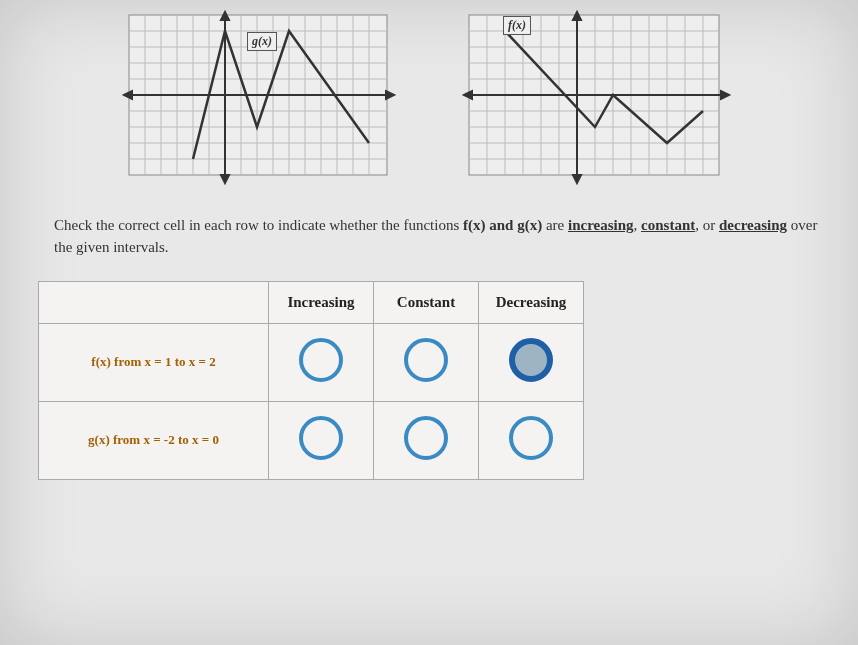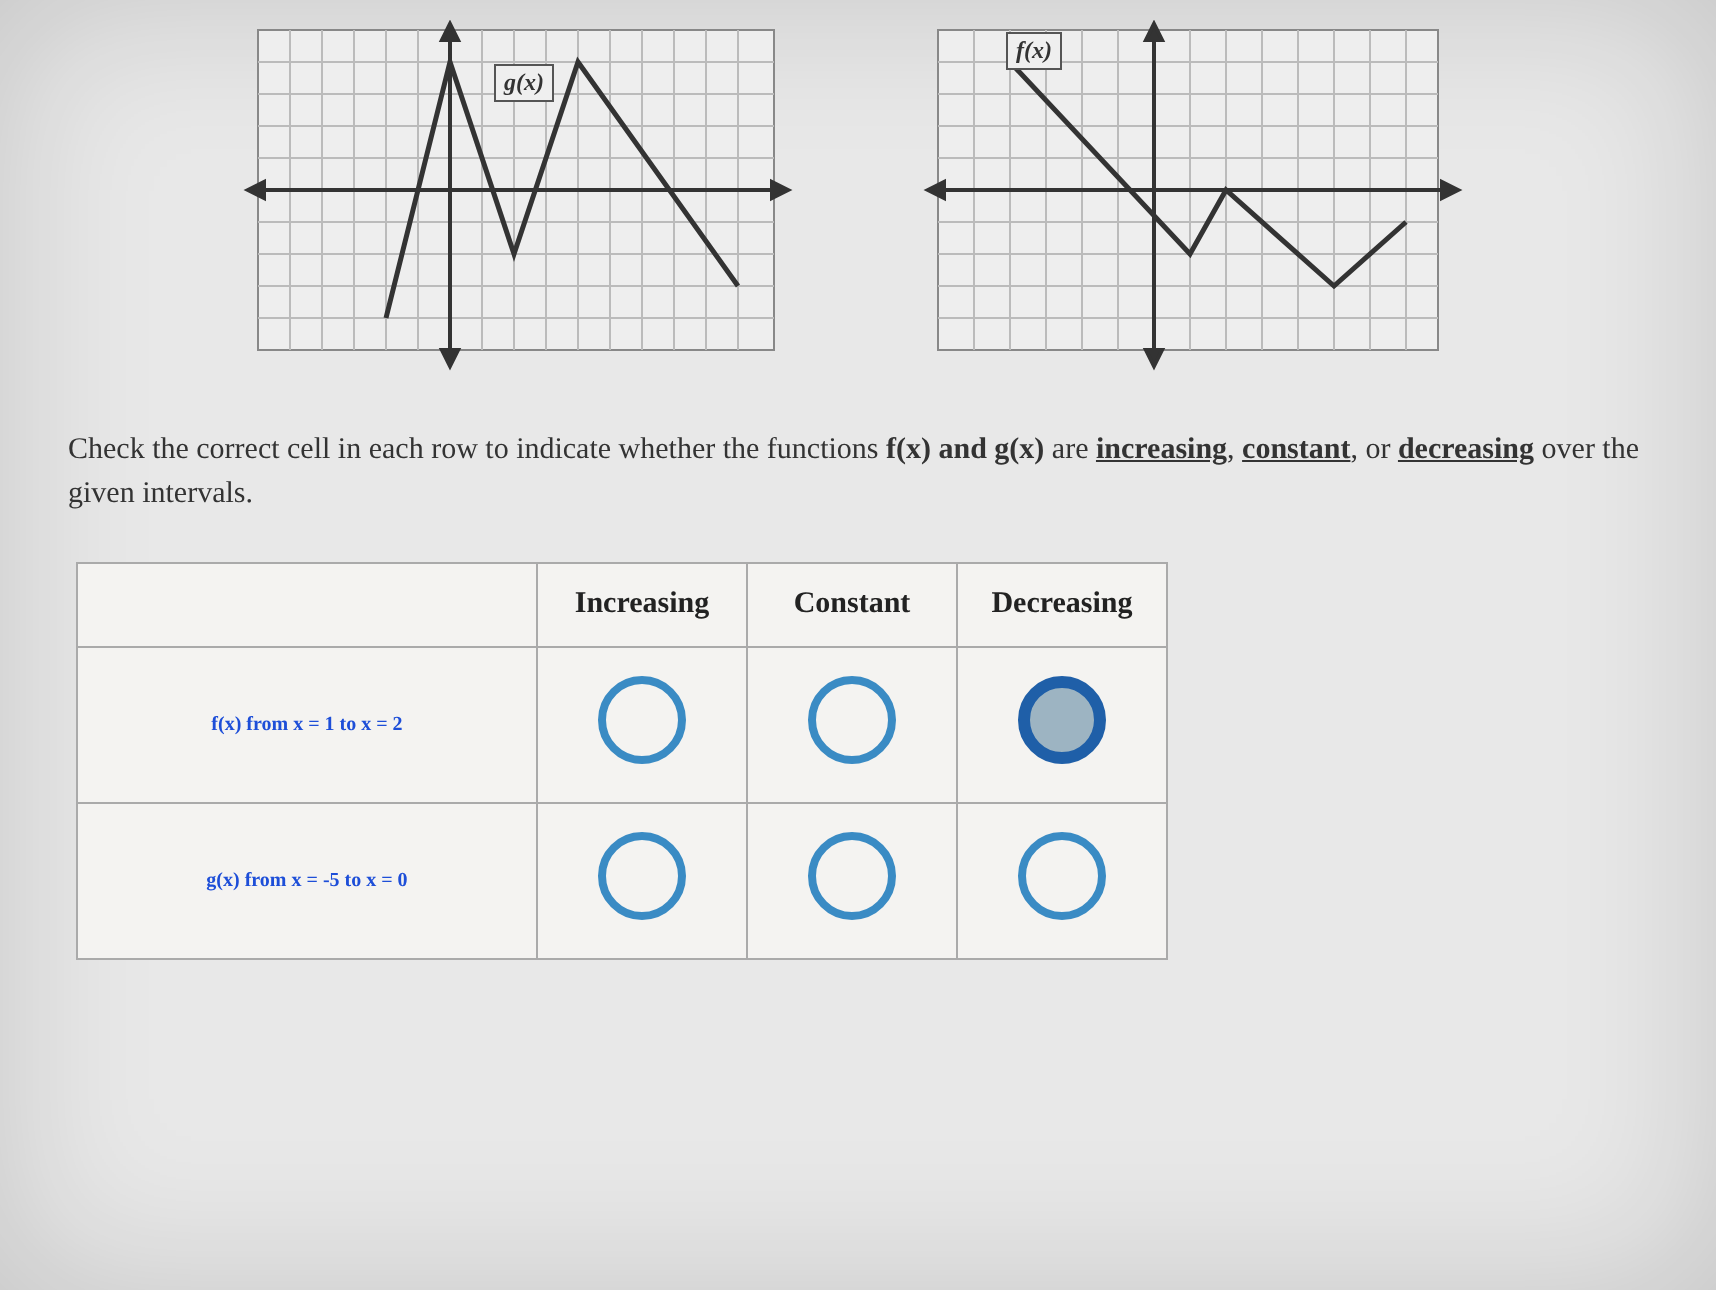--- a/index.html
+++ b/index.html
@@ -37,21 +37,21 @@
       border: 1px solid #555;
       padding: 1px 4px;
       font-size: 12px;
       font-weight: bold;
       font-style: italic;
       color: #333;
     }
     .instructions {
       font-size: 15px;
       line-height: 1.45;
-      margin: 18px 8px 22px 4px;
+      margin: 18px 8px 22px 24px;
       color: #333;
     }
     .instructions b { font-weight: bold; }
     .underline { text-decoration: underline; }
     table.answer {
       border-collapse: collapse;
       margin-left: 8px;
       background: #f4f3f1;
     }
     table.answer th, table.answer td {
@@ -68,22 +68,22 @@
     table.answer th:nth-child(2),
     table.answer th:nth-child(3),
     table.answer th:nth-child(4) { width: 105px; }
     table.answer td {
       height: 78px;
       text-align: center;
       vertical-align: middle;
     }
     table.answer td.rowlabel {
       font-weight: bold;
-      font-size: 10px;
-      color: #1d4ed8;
+      font-size: 13px;
+      color: #a16207;
       padding: 0 12px;
     }
     .radio {
       display: inline-block;
       width: 44px;
       height: 44px;
       border: 4px solid #3a8bc4;
       border-radius: 50%;
       background: #f4f3f1;
       cursor: pointer;
@@ -203,21 +203,21 @@
       </tr>
     </thead>
     <tbody>
         <tr>
           <td class="rowlabel">f(x) from x = 1 to x = 2</td>
           <td><span class="radio"></span></td>
           <td><span class="radio"></span></td>
           <td><span class="radio selected"></span></td>
         </tr>
         <tr>
-          <td class="rowlabel">g(x) from x = -5  to x = 0</td>
+          <td class="rowlabel">g(x) from x = -2  to x = 0</td>
           <td><span class="radio"></span></td>
           <td><span class="radio"></span></td>
           <td><span class="radio"></span></td>
         </tr>
       </tbody>
   </table>
 
 </div>
 
 </body></html>

